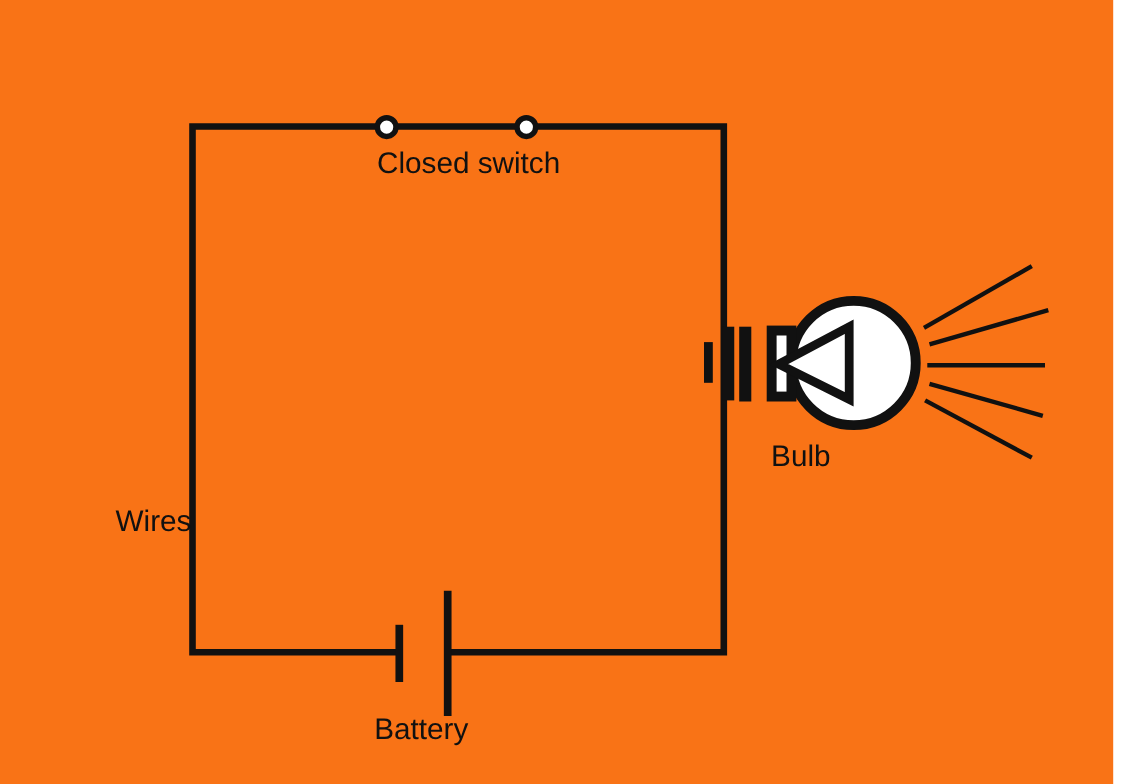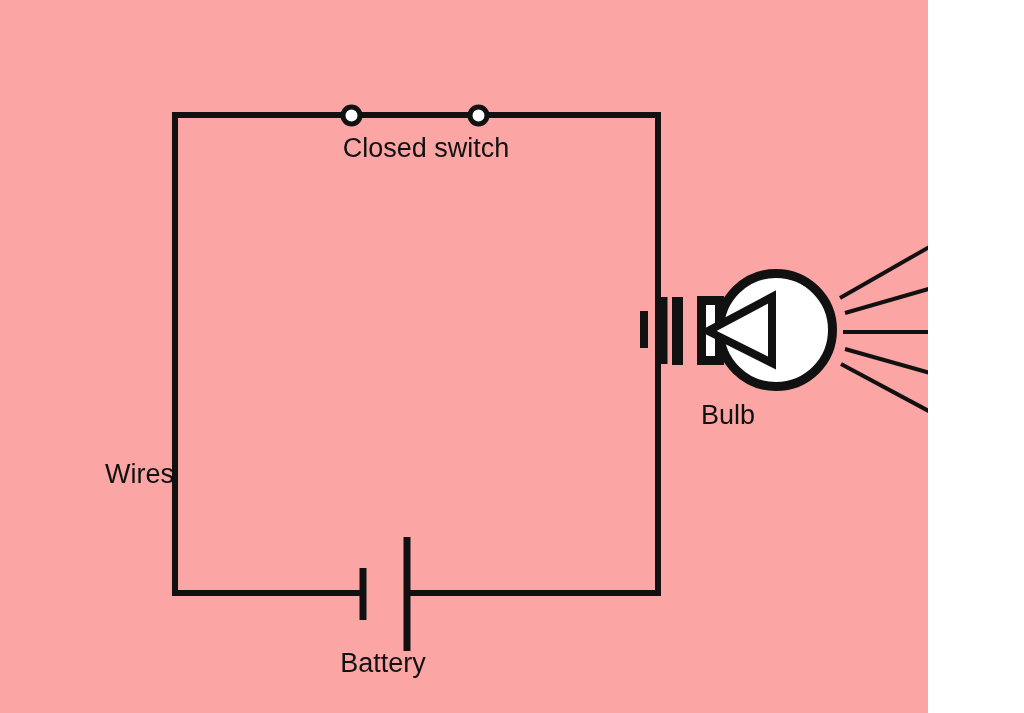--- a/index.html
+++ b/index.html
@@ -2,23 +2,23 @@
 <html><head>
 <meta charset="utf-8">
 <style>
   html, body {
     margin: 0;
     padding: 0;
     background: #ffffff;
   }
   .canvas {
     position: relative;
-    width: 928px;
+    width: 1012px;
     height: 713px;
-    background: #fca5a5;
+    background: #f97316;
     overflow: hidden;
   }
   svg {
     display: block;
   }
   .lbl {
     font-family: "Liberation Sans", sans-serif;
     font-size: 27px;
     fill: #111111;
     stroke: none;

